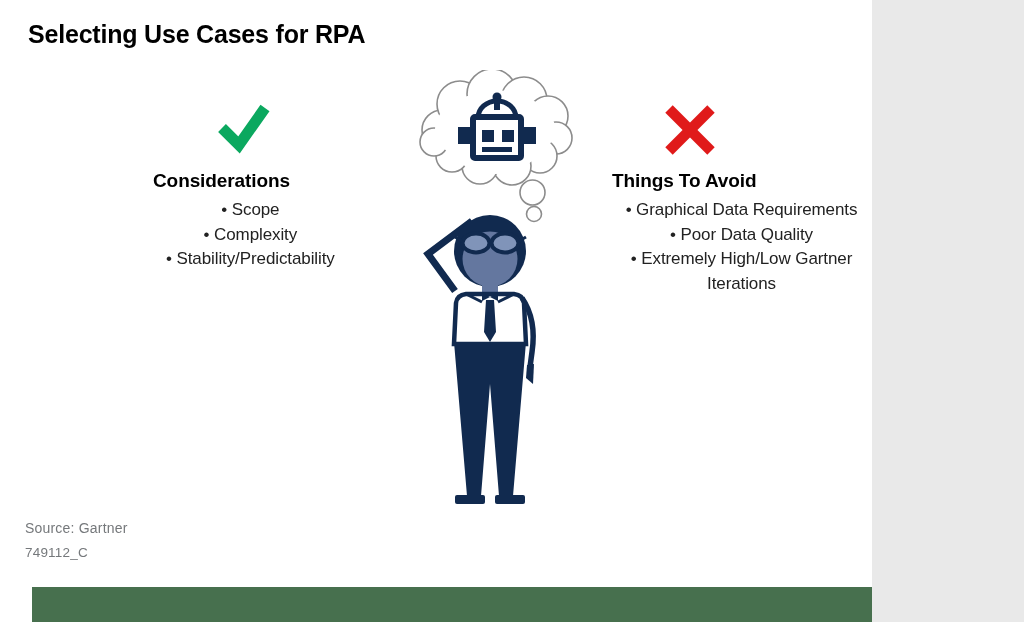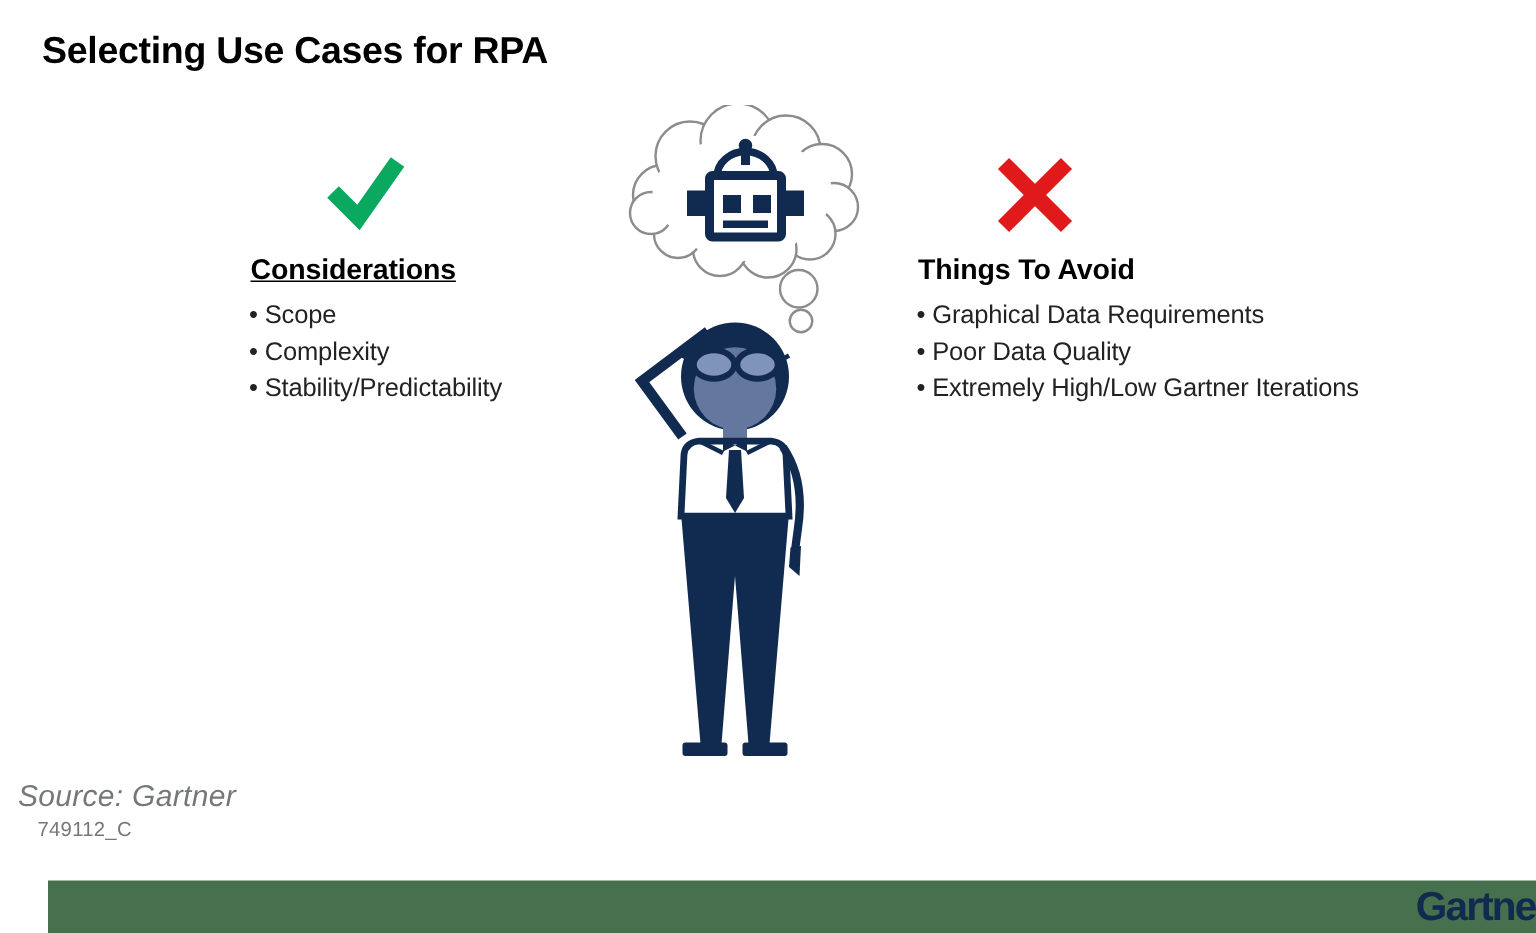--- a/index.html
+++ b/index.html
@@ -1,54 +1,54 @@
 <!DOCTYPE html>
 <html style="--navy: #112A4F; --green-check: #0BA85F; --red-x: #E01A1A; --face: #64779F; --lens: #8094B9; --bubble-stroke: #8C8C8C; --footer-bar: #47704E; --source-text: #75787B; --heading-text: #000000; --body-text: #222222;"><head>
 <meta charset="utf-8">
 <style>
   html,body{margin:0;padding:0;background:#e9e9e9;}
   .canvas{
-    position:relative;width:1024px;height:622px;background:#ffffff;
-    overflow:hidden;font-family:"Liberation Sans",sans-serif;
+    position:relative;width:872px;height:622px;background:#ffffff;
+    overflow:hidden;font-family:"Liberation Sans",sans-serif;text-align:center;
   }
   .title{
     position:absolute;left:28px;top:20px;margin:0;
     font-size:25px;font-weight:bold;letter-spacing:-0.2px;
     color:var(--heading-text,#000);
   }
   .icon-check{position:absolute;left:213px;top:99px;}
   .icon-x{position:absolute;left:663px;top:104px;}
   .check-stroke{stroke:var(--green-check,#0BA85F);}
   .x-stroke{stroke:var(--red-x,#E01A1A);}
   .col-heading{
     position:absolute;margin:0;font-size:19px;font-weight:bold;
     color:var(--heading-text,#000);letter-spacing:-0.1px;
   }
-  .col-heading.left{left:167px;top:170px;text-decoration:underline;}
+  .col-heading.left{left:153px;top:170px;}
   .col-heading.right{left:612px;top:170px;}
   .bullets{
     position:absolute;margin:0;padding:0;list-style:none;
     font-size:17px;line-height:24.5px;color:var(--body-text,#222);
     letter-spacing:-0.1px;
   }
   .bullets.left{left:166px;top:198px;}
   .bullets.right{left:611px;top:198px;}
   .bullets li::before{content:"\2022\00a0";}
   .illustration{position:absolute;left:400px;top:70px;}
   .cloud{fill:#ffffff;stroke:var(--bubble-stroke,#8C8C8C);stroke-width:1.6;}
   .cover{fill:#ffffff;stroke:none;}
   .navy-fill{fill:var(--navy,#112A4F);}
   .navy-stroke{stroke:var(--navy,#112A4F);fill:none;}
   .white-fill-navy-stroke{fill:#ffffff;stroke:var(--navy,#112A4F);}
   .face-fill{fill:var(--face,#64779F);}
   .lens{fill:var(--lens,#8094B9);stroke:var(--navy,#112A4F);stroke-width:4;}
   .source-line{
     position:absolute;color:var(--source-text,#75787B);letter-spacing:0.2px;
   }
-  .source-line.one{left:12px;top:520px;font-size:20px;font-style:italic;}
+  .source-line.one{left:25px;top:520px;font-size:14px;}
   .source-line.two{left:25px;top:545px;font-size:13.5px;}
   .footer-bar{
     position:absolute;left:0;top:587px;width:1024px;height:35px;
     background:var(--footer-bar,#47704E);
     display:flex;align-items:center;justify-content:flex-end;
     padding:10px;box-sizing:border-box;margin-left:32px;
   }
   .gartner-logo{
     margin-right:13px;font-size:27px;font-weight:bold;letter-spacing:-1.2px;
     color:var(--navy,#112A4F);line-height:35px;

